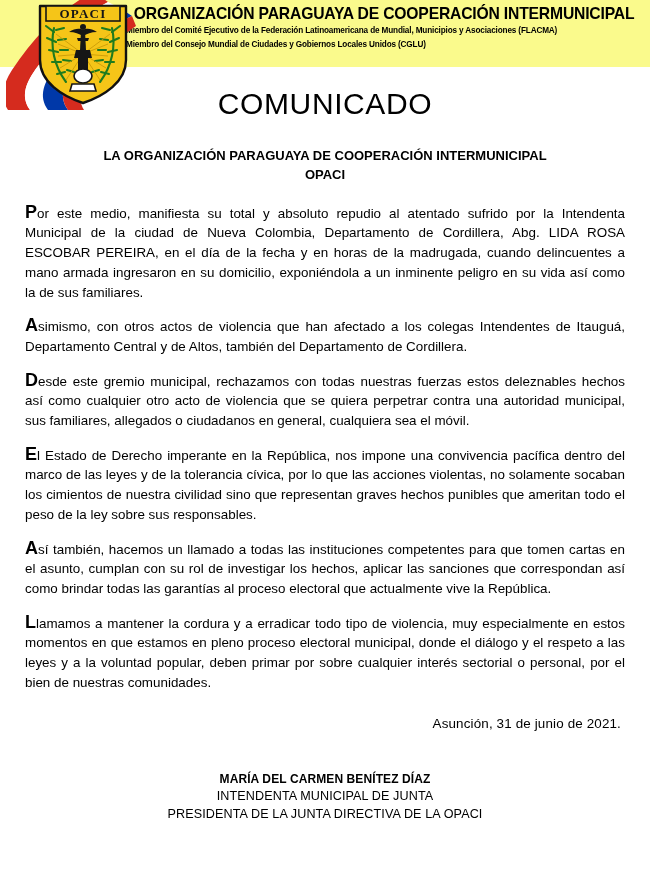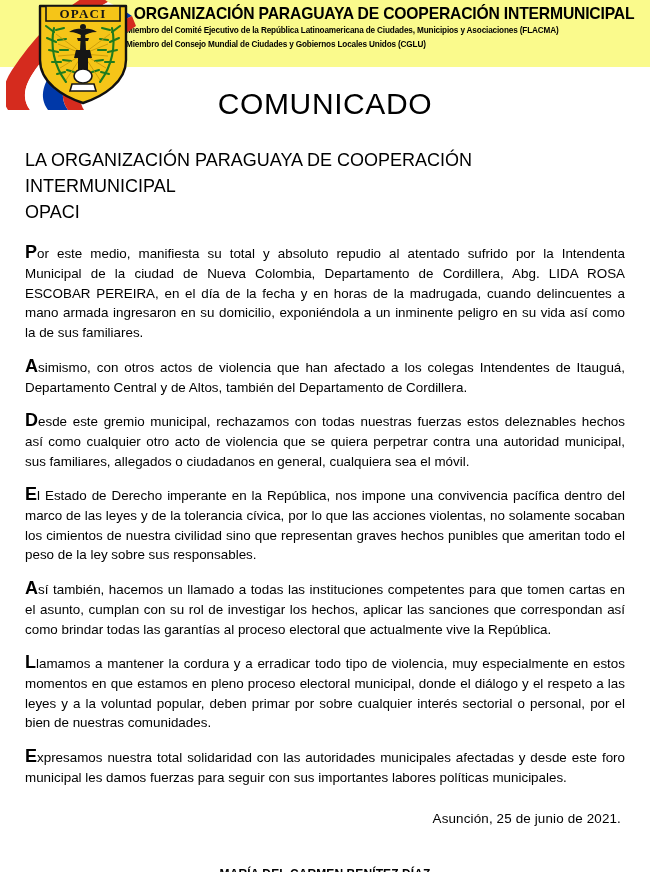--- a/index.html
+++ b/index.html
@@ -66,23 +66,23 @@
   }
   .doc-heading {
     text-align: center;
     font-size: 30px;
     font-weight: normal;
     letter-spacing: 0.6px;
     margin: 20px 0 0 0;
     line-height: 1.1;
   }
   .doc-subject {
-    text-align: left;
-    font-size: 18px;
-    font-weight: normal;
+    text-align: center;
+    font-size: 13px;
+    font-weight: bold;
     line-height: 1.45;
     margin: 27px 0 0 0;
   }
   .body-block {
     margin-top: 18px;
   }
   p.para {
     font-size: 13.4px;
     line-height: 1.47;
     text-align: justify;
@@ -164,21 +164,21 @@
 
       <g>
         <rect x="40" y="8" width="74" height="15" fill="#F5C518" stroke="#161616" stroke-width="1.6"></rect>
         <text x="77" y="20" text-anchor="middle" font-family="'Liberation Serif', serif" font-size="13" font-weight="bold" fill="#161616" letter-spacing="1.2">OPACI</text>
       </g>
     </svg>
   </div>
 
   <div class="letterhead-text">
     <div class="org-title">ORGANIZACIÓN PARAGUAYA DE COOPERACIÓN INTERMUNICIPAL</div>
-    <div class="org-sub">Miembro del Comité Ejecutivo de la República Latinoamericana de Ciudades, Municipios y Asociaciones (FLACMA)</div>
+    <div class="org-sub">Miembro del Comité Ejecutivo de la Federación Latinoamericana de Mundial, Municipios y Asociaciones (FLACMA)</div>
     <div class="org-sub">Miembro del Consejo Mundial de Ciudades y Gobiernos Locales Unidos (CGLU)</div>
   </div>
 </div>
 
 <div class="sheet">
 
   <h1 class="doc-heading">COMUNICADO</h1>
 
   <div class="doc-subject">
     <div>LA ORGANIZACIÓN PARAGUAYA DE COOPERACIÓN INTERMUNICIPAL</div>
@@ -192,25 +192,24 @@
     <p class="para"><span class="initial">A</span><span>simismo, con otros actos de violencia que han afectado a los colegas Intendentes de Itauguá, Departamento Central y de Altos, también del Departamento de Cordillera.</span></p>
 
     <p class="para"><span class="initial">D</span><span>esde este gremio municipal, rechazamos con todas nuestras fuerzas estos deleznables hechos así como cualquier otro acto de violencia que se quiera perpetrar contra una autoridad municipal, sus familiares, allegados o ciudadanos en general, cualquiera sea el móvil.</span></p>
 
     <p class="para"><span class="initial">E</span><span>l Estado de Derecho imperante en la República, nos impone una convivencia pacífica dentro del marco de las leyes y de la tolerancia cívica, por lo que las acciones violentas, no solamente socaban los cimientos de nuestra civilidad sino que representan graves hechos punibles que ameritan todo el peso de la ley sobre sus responsables.</span></p>
 
     <p class="para"><span class="initial">A</span><span>sí también, hacemos un llamado a todas las instituciones competentes para que tomen cartas en el asunto, cumplan con su rol de investigar los hechos, aplicar las sanciones que correspondan así como brindar todas las garantías al proceso electoral que actualmente vive la República.</span></p>
 
     <p class="para"><span class="initial">L</span><span>lamamos a mantener la cordura y a erradicar todo tipo de violencia, muy especialmente en estos momentos en que estamos en pleno proceso electoral municipal, donde el diálogo y el respeto a las leyes y a la voluntad popular, deben primar por sobre cualquier interés sectorial o personal, por el bien de nuestras comunidades.</span></p>
 
-    <p class="para"><span class="initial">E</span><span>xpresamos nuestra total solidaridad con las autoridades municipales afectadas y desde este foro municipal les damos fuerzas para seguir con sus importantes labores políticas municipales.</span></p>
-
-  </div>
-
-  <div class="date-line">Asunción, 25 de junio de 2021.</div>
+
+  </div>
+
+  <div class="date-line">Asunción, 31 de junio de 2021.</div>
 
   <div class="signature">
     <div class="sig-name">MARÍA DEL CARMEN BENÍTEZ DÍAZ</div>
     <div class="sig-role">INTENDENTA MUNICIPAL DE JUNTA</div>
     <div class="sig-role">PRESIDENTA DE LA JUNTA DIRECTIVA DE LA OPACI</div>
   </div>
 
 </div>
 
 </body></html>

